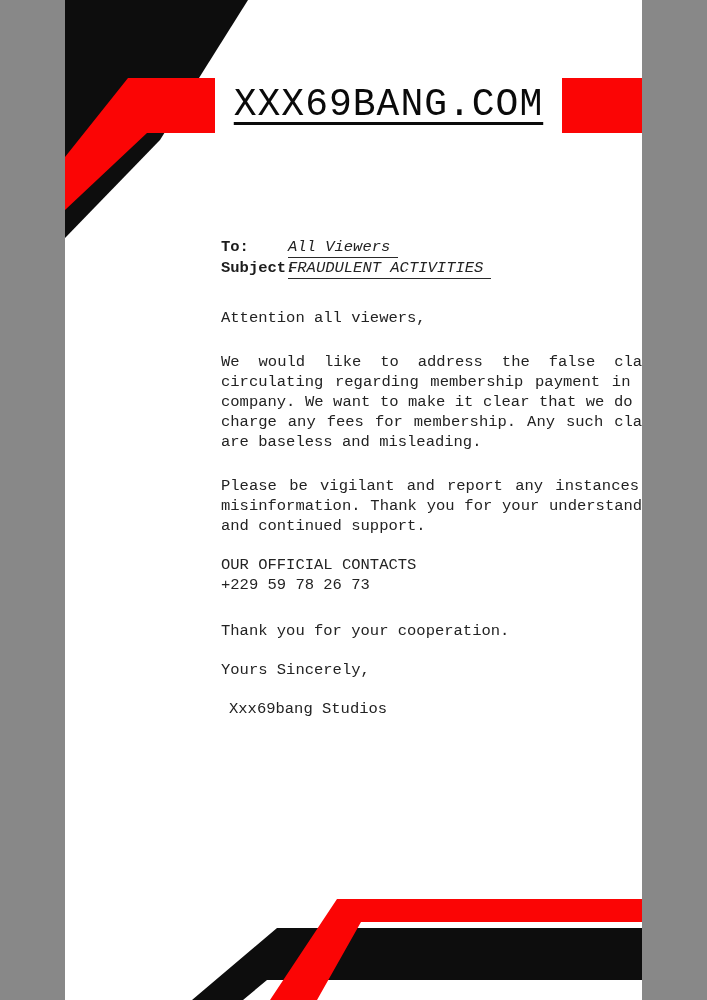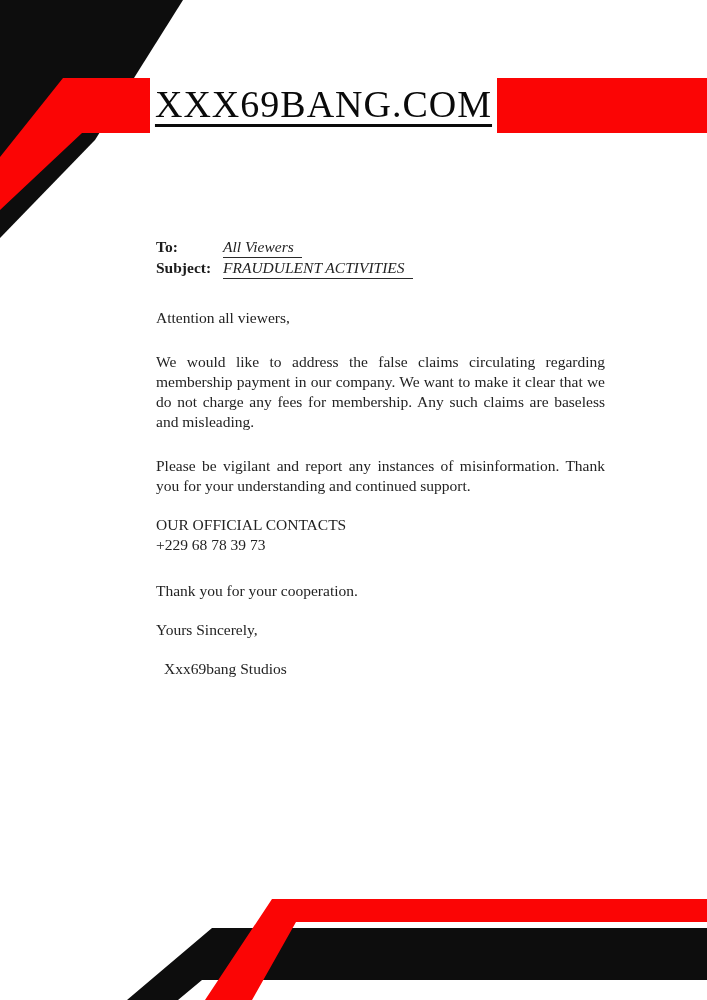--- a/index.html
+++ b/index.html
@@ -1,24 +1,24 @@
 <!DOCTYPE html>
 <html><head>
 <meta charset="utf-8">
 <style>
   html, body { margin: 0; padding: 0; }
   body { background: #888; }
   .page {
     position: relative;
-    width: 707px;
+    width: 577px;
     height: 1000px;
     margin: 0 auto;
     background: #ffffff;
     overflow: hidden;
-    font-family: Liberation Serif, serif;
+    font-family: Liberation Mono, monospace;
     color: #232323;
   }
   .deco-svg {
     position: absolute;
     inset: 0;
     width: 707px;
     height: 1000px;
     z-index: 0;
   }
   .ribbon-black { fill: #0d0d0d; }
@@ -110,21 +110,21 @@
       <span class="addr-value">FRAUDULENT ACTIVITIES</span>
     </div>
 
     <p class="salutation">Attention all viewers,</p>
 
     <p class="body-par">We would like to address the false claims circulating regarding membership payment in our company. We want to make it clear that we do not charge any fees for membership. Any such claims are baseless and misleading.</p>
     <p class="body-par">Please be vigilant and report any instances of misinformation. Thank you for your understanding and continued support.</p>
 
     <div class="contacts">
       <div>OUR OFFICIAL CONTACTS</div>
-      <div>+229 68 78 39 73</div>
+      <div>+229 59 78 26 73</div>
     </div>
 
     <p class="thanks">Thank you for your cooperation.</p>
     <p class="signoff">Yours Sincerely,</p>
     <p class="signature">Xxx69bang Studios</p>
 
   </div>
 
 </div>
 

